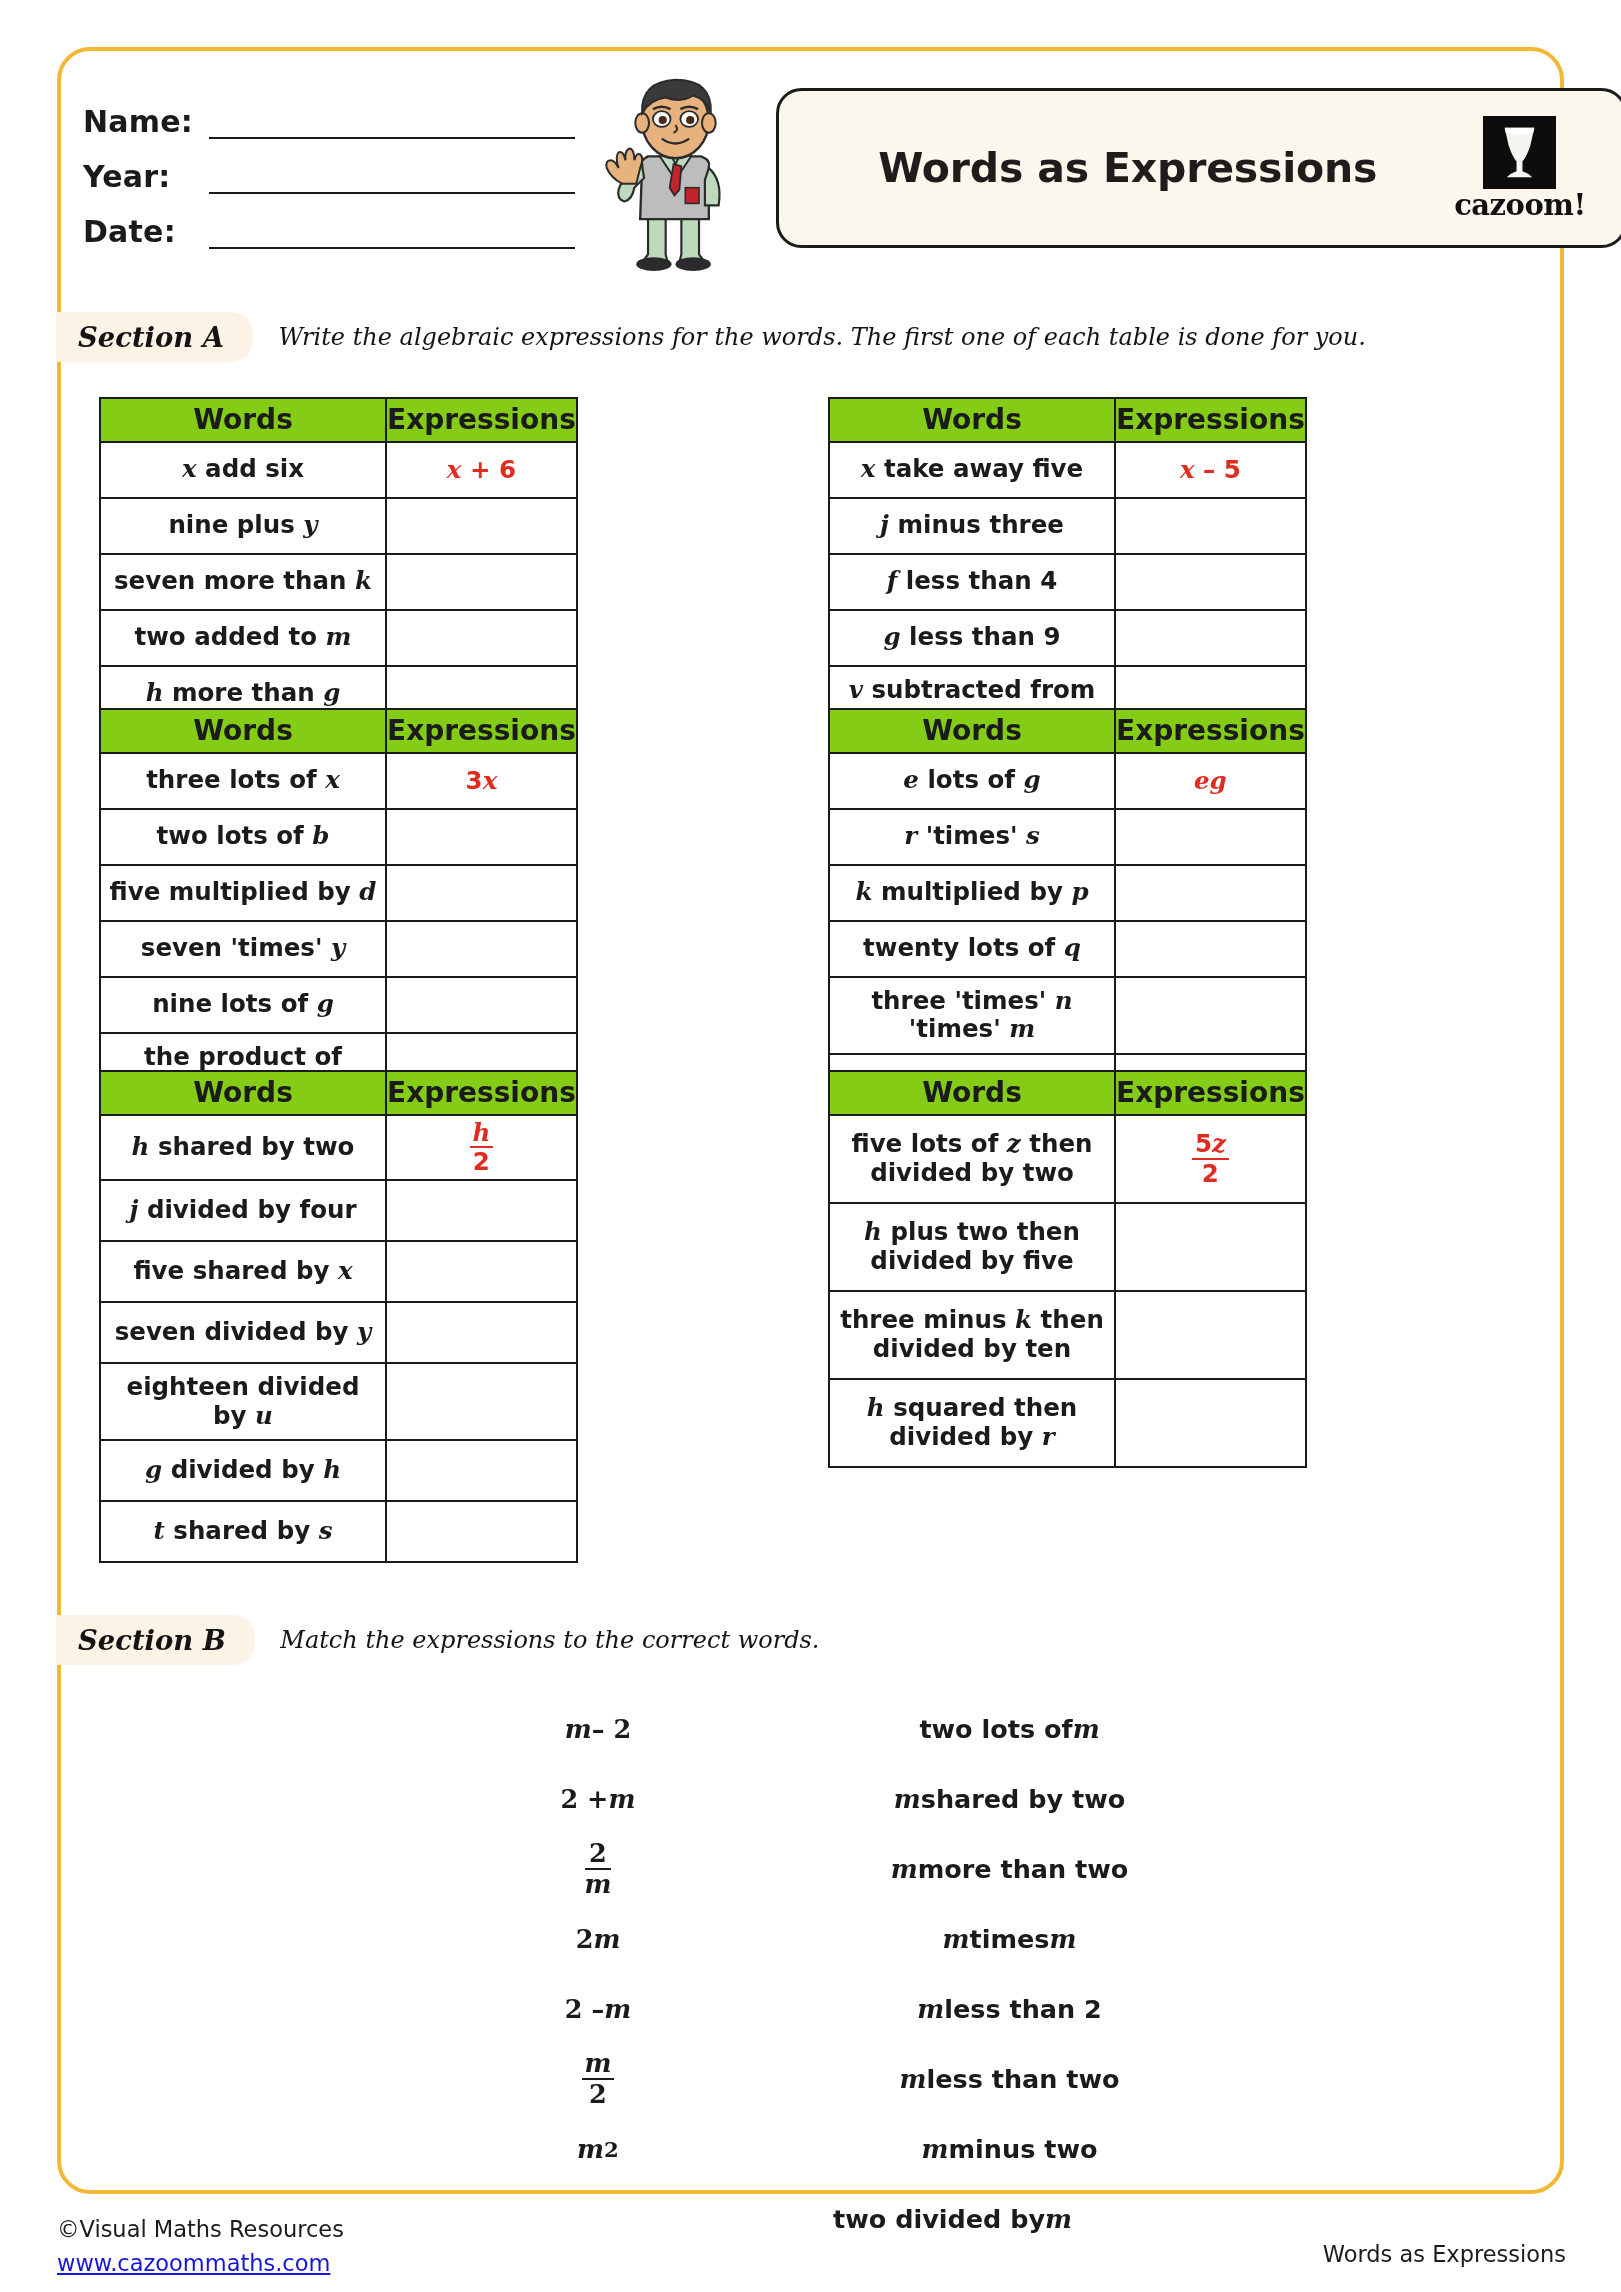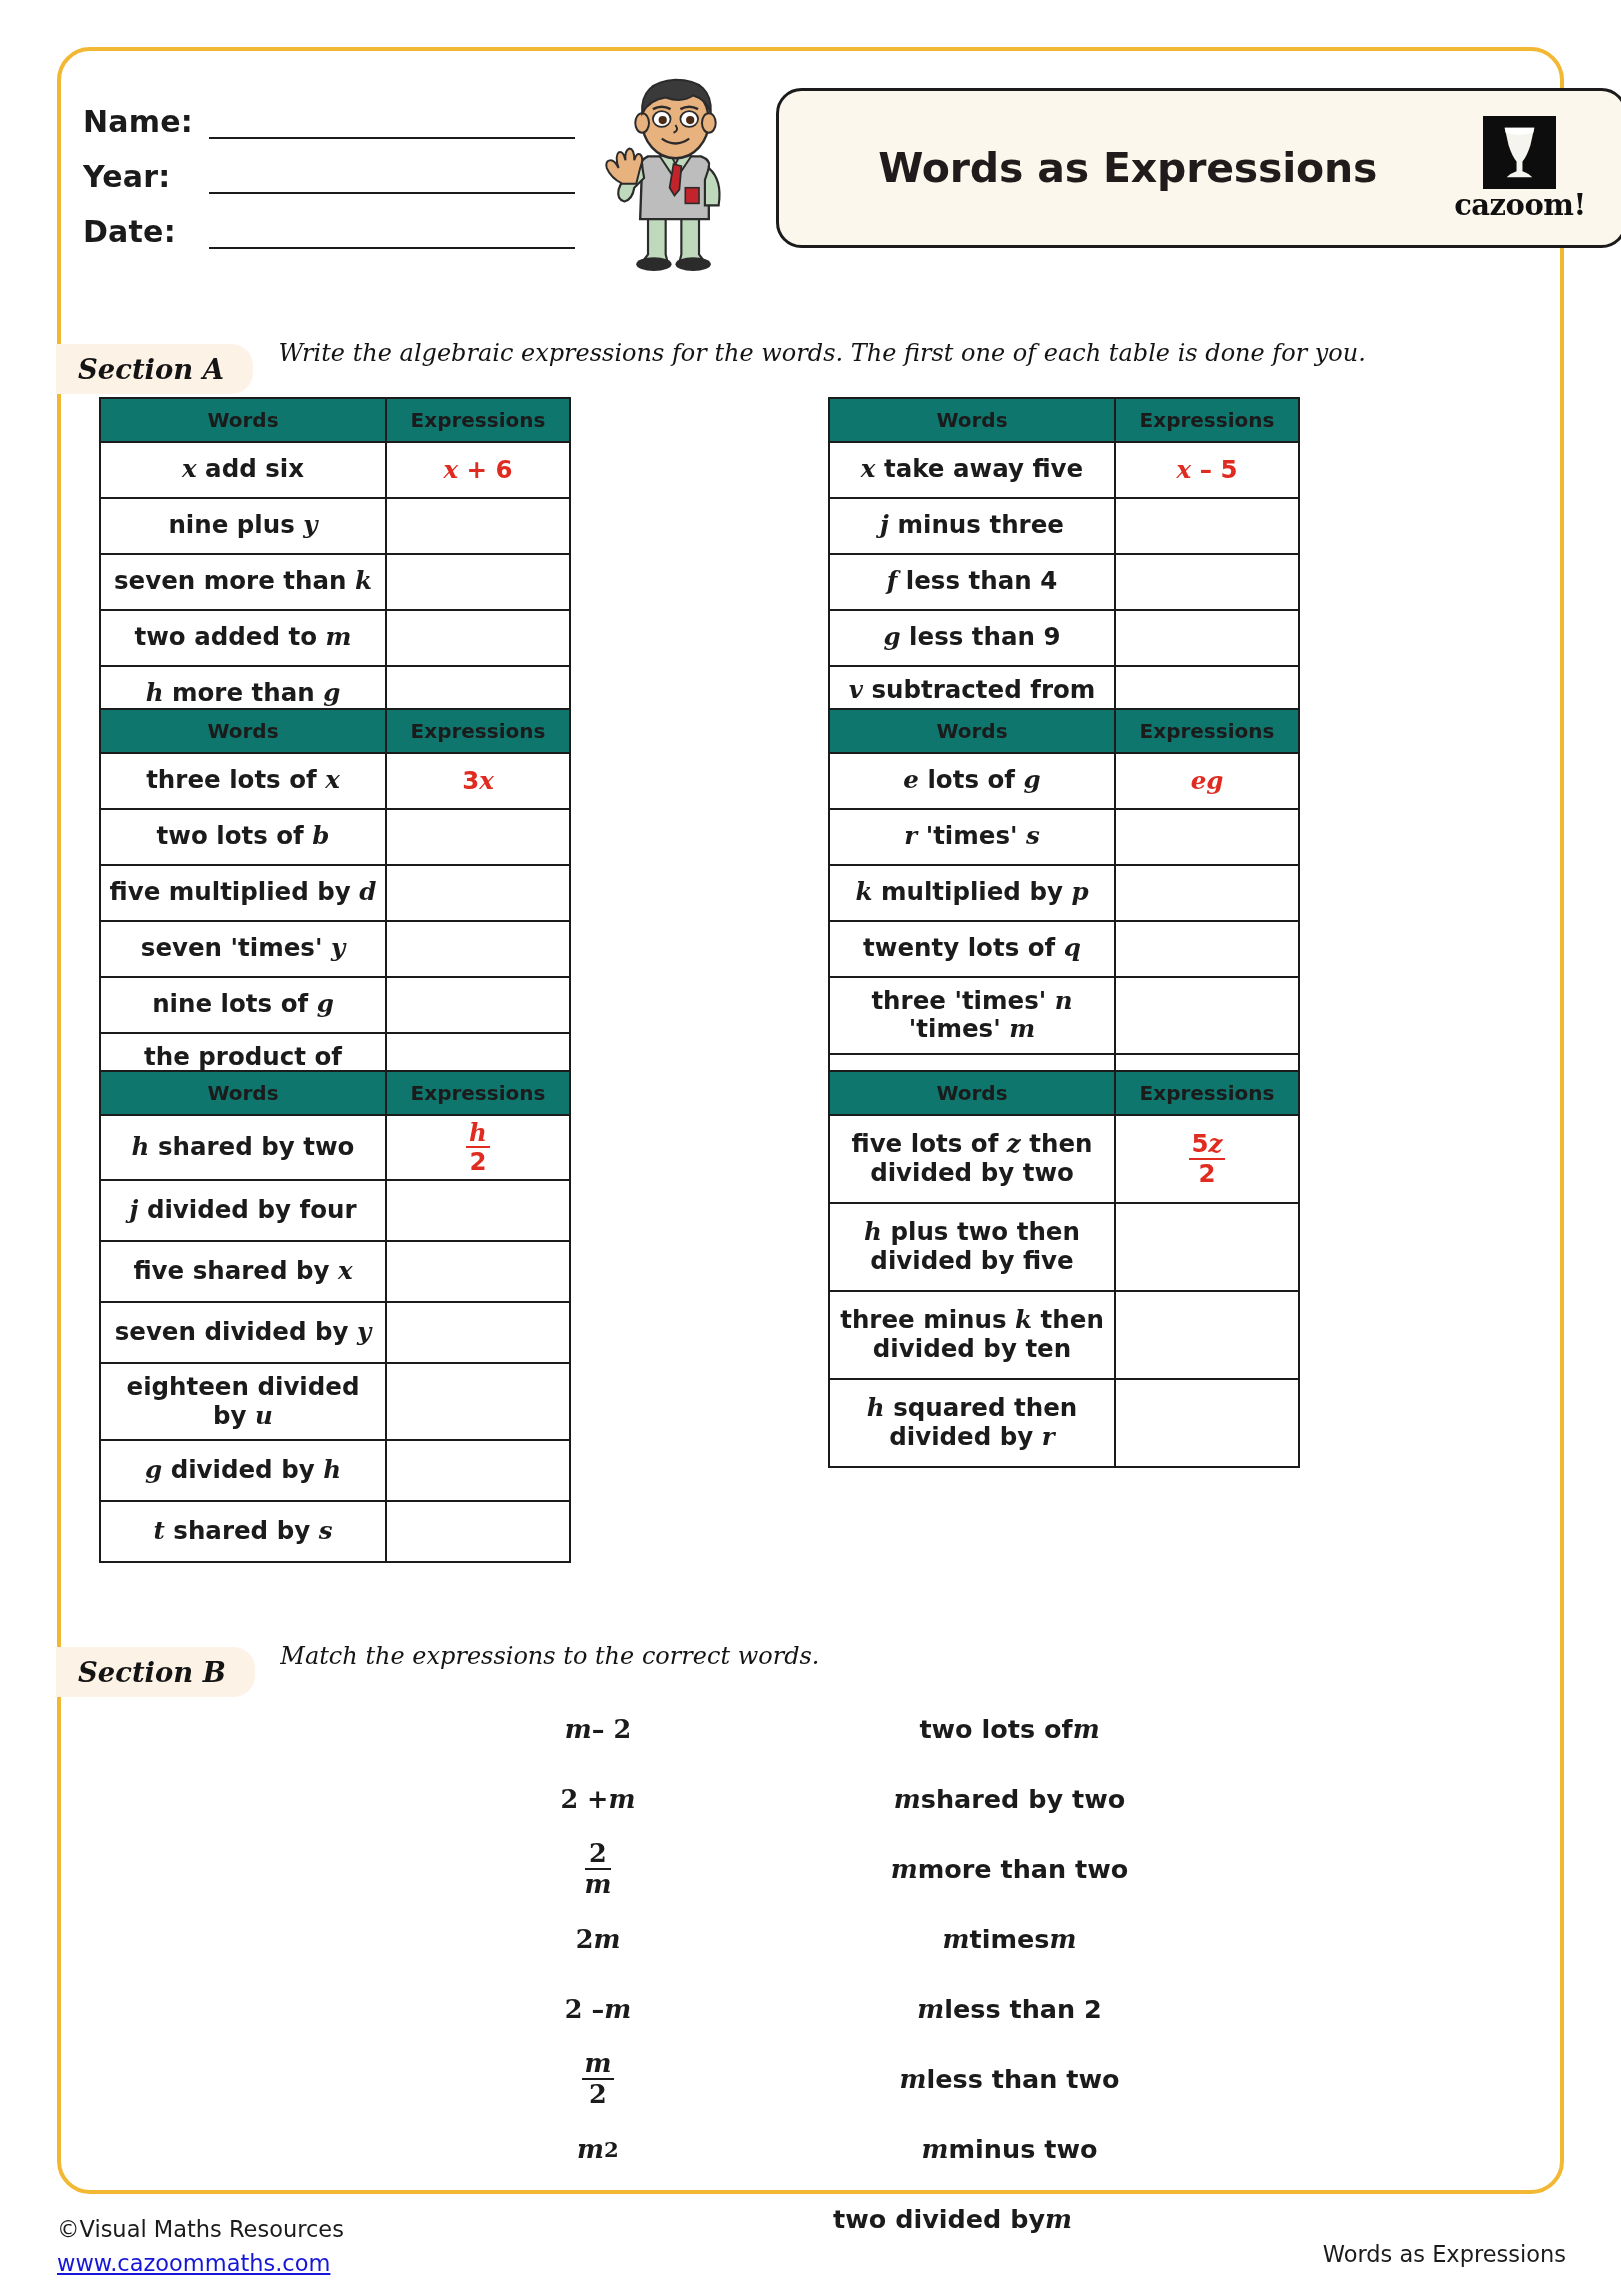--- a/index.html
+++ b/index.html
@@ -40,36 +40,36 @@
   .logo-mark{width:73px;height:73px;background:#0d0d0d;margin:0 auto 2px;position:relative;}
   .logo-word{
     font-family:"DejaVu Serif", serif;font-weight:700;font-size:29px;
     letter-spacing:-0.5px;color:#101010;line-height:1;
   }
 
   
   .section-head{position:absolute;display:flex;align-items:center;}
   .section-pill{
     background:#FDF2E6;border-radius:0 21.6px 21.6px 0;
-    padding:8.8px 29px 8.8px 21.6px;margin-left:-21.6px;margin-top:32px;
+    padding:8.8px 29px 8.8px 21.6px;margin-left:-21.6px;
   }
   .section-pill span{
     font-family:"DejaVu Serif", serif;font-style:italic;font-weight:700;font-size:27.4px;
     color:#141414;
   }
   .section-instr{
     font-family:"DejaVu Serif", serif;font-style:italic;font-size:24px;
     color:#141414;margin-left:25.5px;
   }
 
   
   .tbl{position:absolute;border-collapse:collapse;table-layout:fixed;}
   .tbl td,.tbl th{border:2px solid #1b1b1b;}
   .tbl th{
-    background:#0f766e;font-size:20px;font-weight:700;height:34px;padding:3.9px 0;
+    background:#84cc16;font-size:28px;font-weight:700;height:34px;padding:3.9px 0;
     font-family:"DejaVu Sans", sans-serif;
   }
   .tbl td{
     text-align:center;font-size:24.5px;font-weight:700;
     font-family:"DejaVu Sans", sans-serif;
   }
   .w-col{width:284px;}
   .e-col{width:182px;}
   .tbl td.words{padding:8.8px 5.9px;line-height:1.18;}
   .tbl td.expr{padding:3.9px 5.9px;color:#E02B20;}

